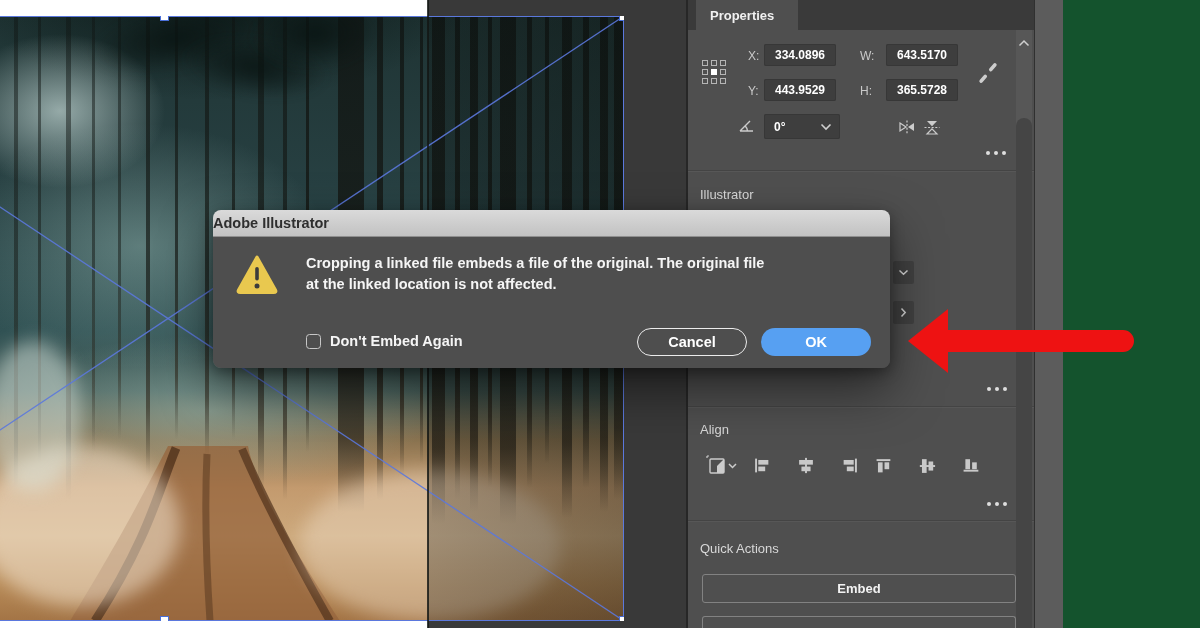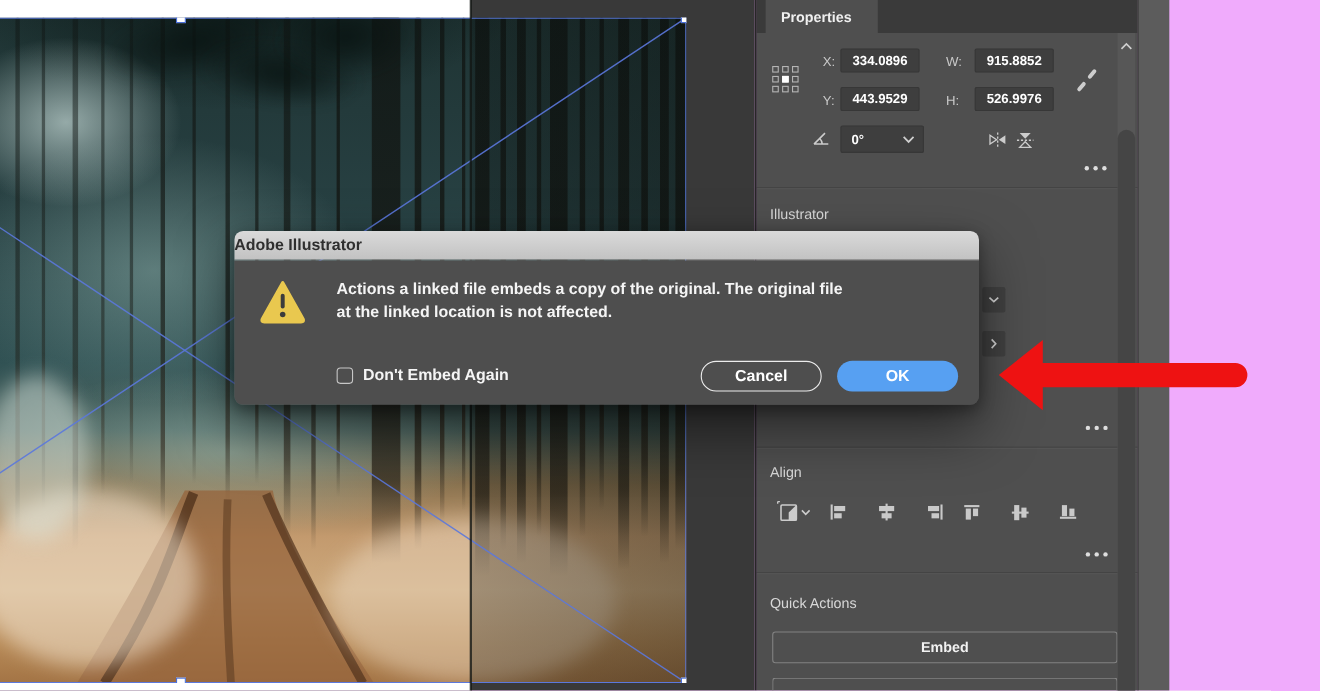--- a/index.html
+++ b/index.html
@@ -1,21 +1,21 @@
 <!DOCTYPE html>
 <html style="--selection-blue: #5B78DD; --arrow-red: #EE1212; --ok-blue: #57A0F2; --warning-yellow: #E9C84F; --panel-bg: #4F4F4F;"><head>
 <meta charset="utf-8">
 <style>
   :root{
     --selection-blue:#5B78DD; --arrow-red:#EE1212; --ok-blue:#57A0F2;
     --warning-yellow:#E9C84F; --panel-bg:#4F4F4F;
   }
   html,body{margin:0;padding:0;background:#fff;}
   .stage{position:relative;width:1200px;height:628px;overflow:hidden;
-    font-family:"Liberation Sans",sans-serif;background:#f0abfc;}
+    font-family:"Liberation Sans",sans-serif;background:#14532d;}
   
   .canvas-area{position:absolute;left:0;top:0;width:686px;height:628px;background:#393939;}
   .artboard{position:absolute;left:0;top:0;width:428px;height:628px;background:#ffffff;}
   .artboard-edge{position:absolute;left:427px;top:0;width:2px;height:628px;background:rgba(18,22,20,.82);z-index:6;}
   
   .forest{position:absolute;left:0;top:16px;width:624px;height:605px;z-index:5;overflow:hidden;}
   .f-base{position:absolute;inset:0;background:
     radial-gradient(ellipse 150px 110px at 60px 95px, rgba(225,244,240,.60), transparent 70%),
     radial-gradient(ellipse 260px 170px at 140px 230px, rgba(170,205,198,.40), transparent 72%),
     radial-gradient(ellipse 300px 100px at 210px 395px, rgba(165,198,190,.50), transparent 75%),
@@ -168,25 +168,25 @@
         <b></b>
         <b class="c"></b>
         <b></b>
         <b></b>
         <b></b>
         <b></b>
     </div>
     <div class="lbl" style="left:60px;top:49px;">X:</div>
     <div class="valbox" style="left:76px;top:44px;">334.0896</div>
     <div class="lbl" style="left:172px;top:49px;">W:</div>
-    <div class="valbox" style="left:198px;top:44px;">915.8852</div>
+    <div class="valbox" style="left:198px;top:44px;">643.5170</div>
     <div class="lbl" style="left:60px;top:84px;">Y:</div>
     <div class="valbox" style="left:76px;top:79px;">443.9529</div>
     <div class="lbl" style="left:172px;top:84px;">H:</div>
-    <div class="valbox" style="left:198px;top:79px;">526.9976</div>
+    <div class="valbox" style="left:198px;top:79px;">365.5728</div>
 
     <div class="icon-btn" style="left:288px;top:58px;width:24px;height:30px;">
       <svg width="22" height="30" viewBox="0 0 22 30">
         <g transform="rotate(40 11 15)" fill="#cdcdcd">
           <rect x="9.2" y="2.5" width="3.6" height="10" rx="1.8"></rect>
           <rect x="9.2" y="17.5" width="3.6" height="10" rx="1.8"></rect>
         </g>
       </svg>
     </div>
 
@@ -323,21 +323,21 @@
       <div class="dlg-title">Adobe Illustrator</div>
     </div>
     <div class="dlg-body">
       <div class="warn">
         <svg width="44" height="42" viewBox="0 0 44 42">
           <path d="M22 3 L40.5 36 Q41.8 38.6 38.7 38.6 H5.3 Q2.2 38.6 3.5 36 Z" fill="#e9c84f" stroke="#e9c84f" stroke-width="3" stroke-linejoin="round"></path>
           <rect x="20.2" y="13" width="3.6" height="13.5" rx="1.8" fill="#3c3c3c"></rect>
           <circle cx="22" cy="32" r="2.5" fill="#3c3c3c"></circle>
         </svg>
       </div>
-      <div class="dlg-msg" style="top:18px;">Actions a linked file embeds a copy of the original. The original file</div>
+      <div class="dlg-msg" style="top:18px;">Cropping a linked file embeds a file of the original. The original file</div>
       <div class="dlg-msg" style="top:39px;">at the linked location is not affected.</div>
       <div class="dlg-check"></div>
       <div class="dlg-checklabel">Don't Embed Again</div>
       <div class="btn btn-ok">OK</div>
       <div class="btn btn-cancel">Cancel</div>
     </div>
   </div>
 
   <div class="arrow">
     <svg width="242" height="78" viewBox="0 0 242 78">

